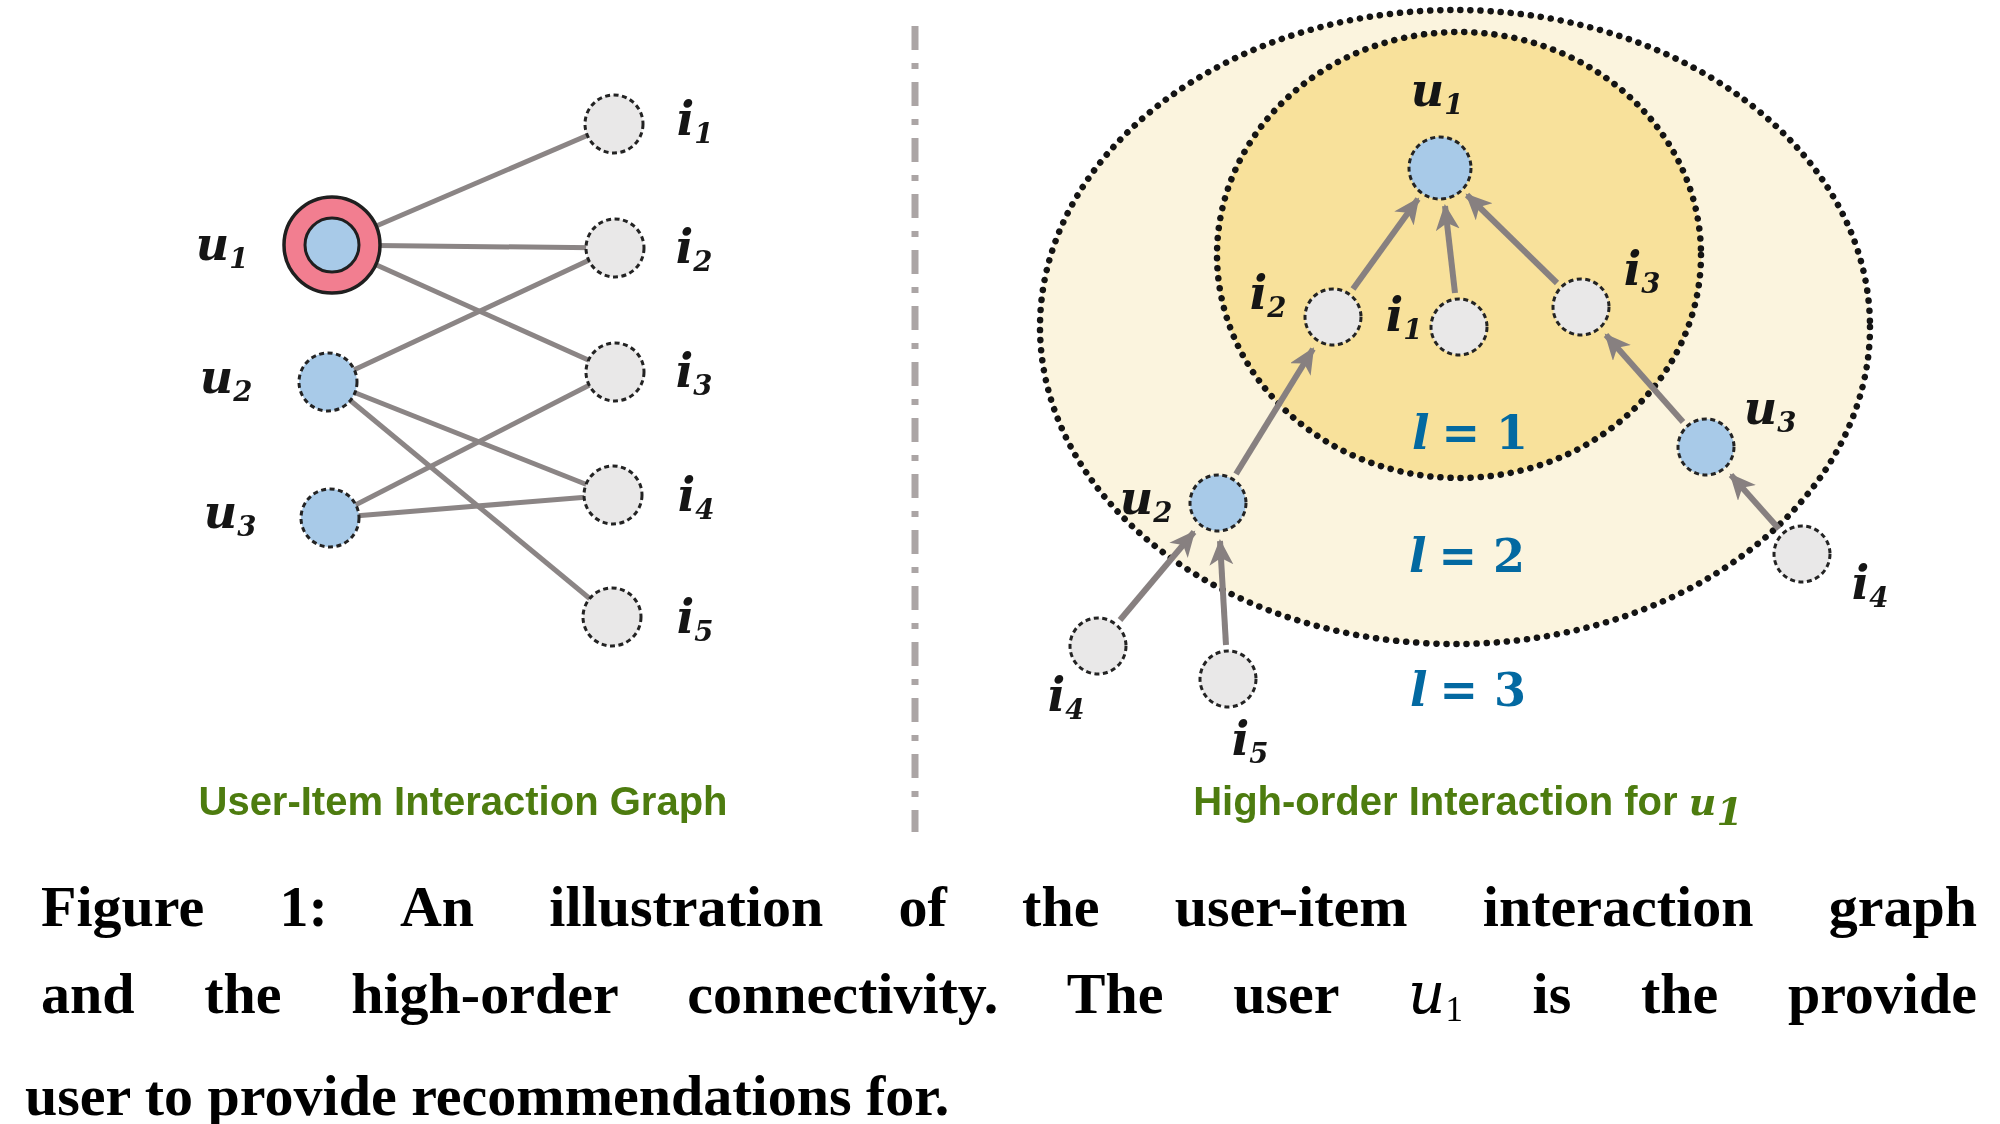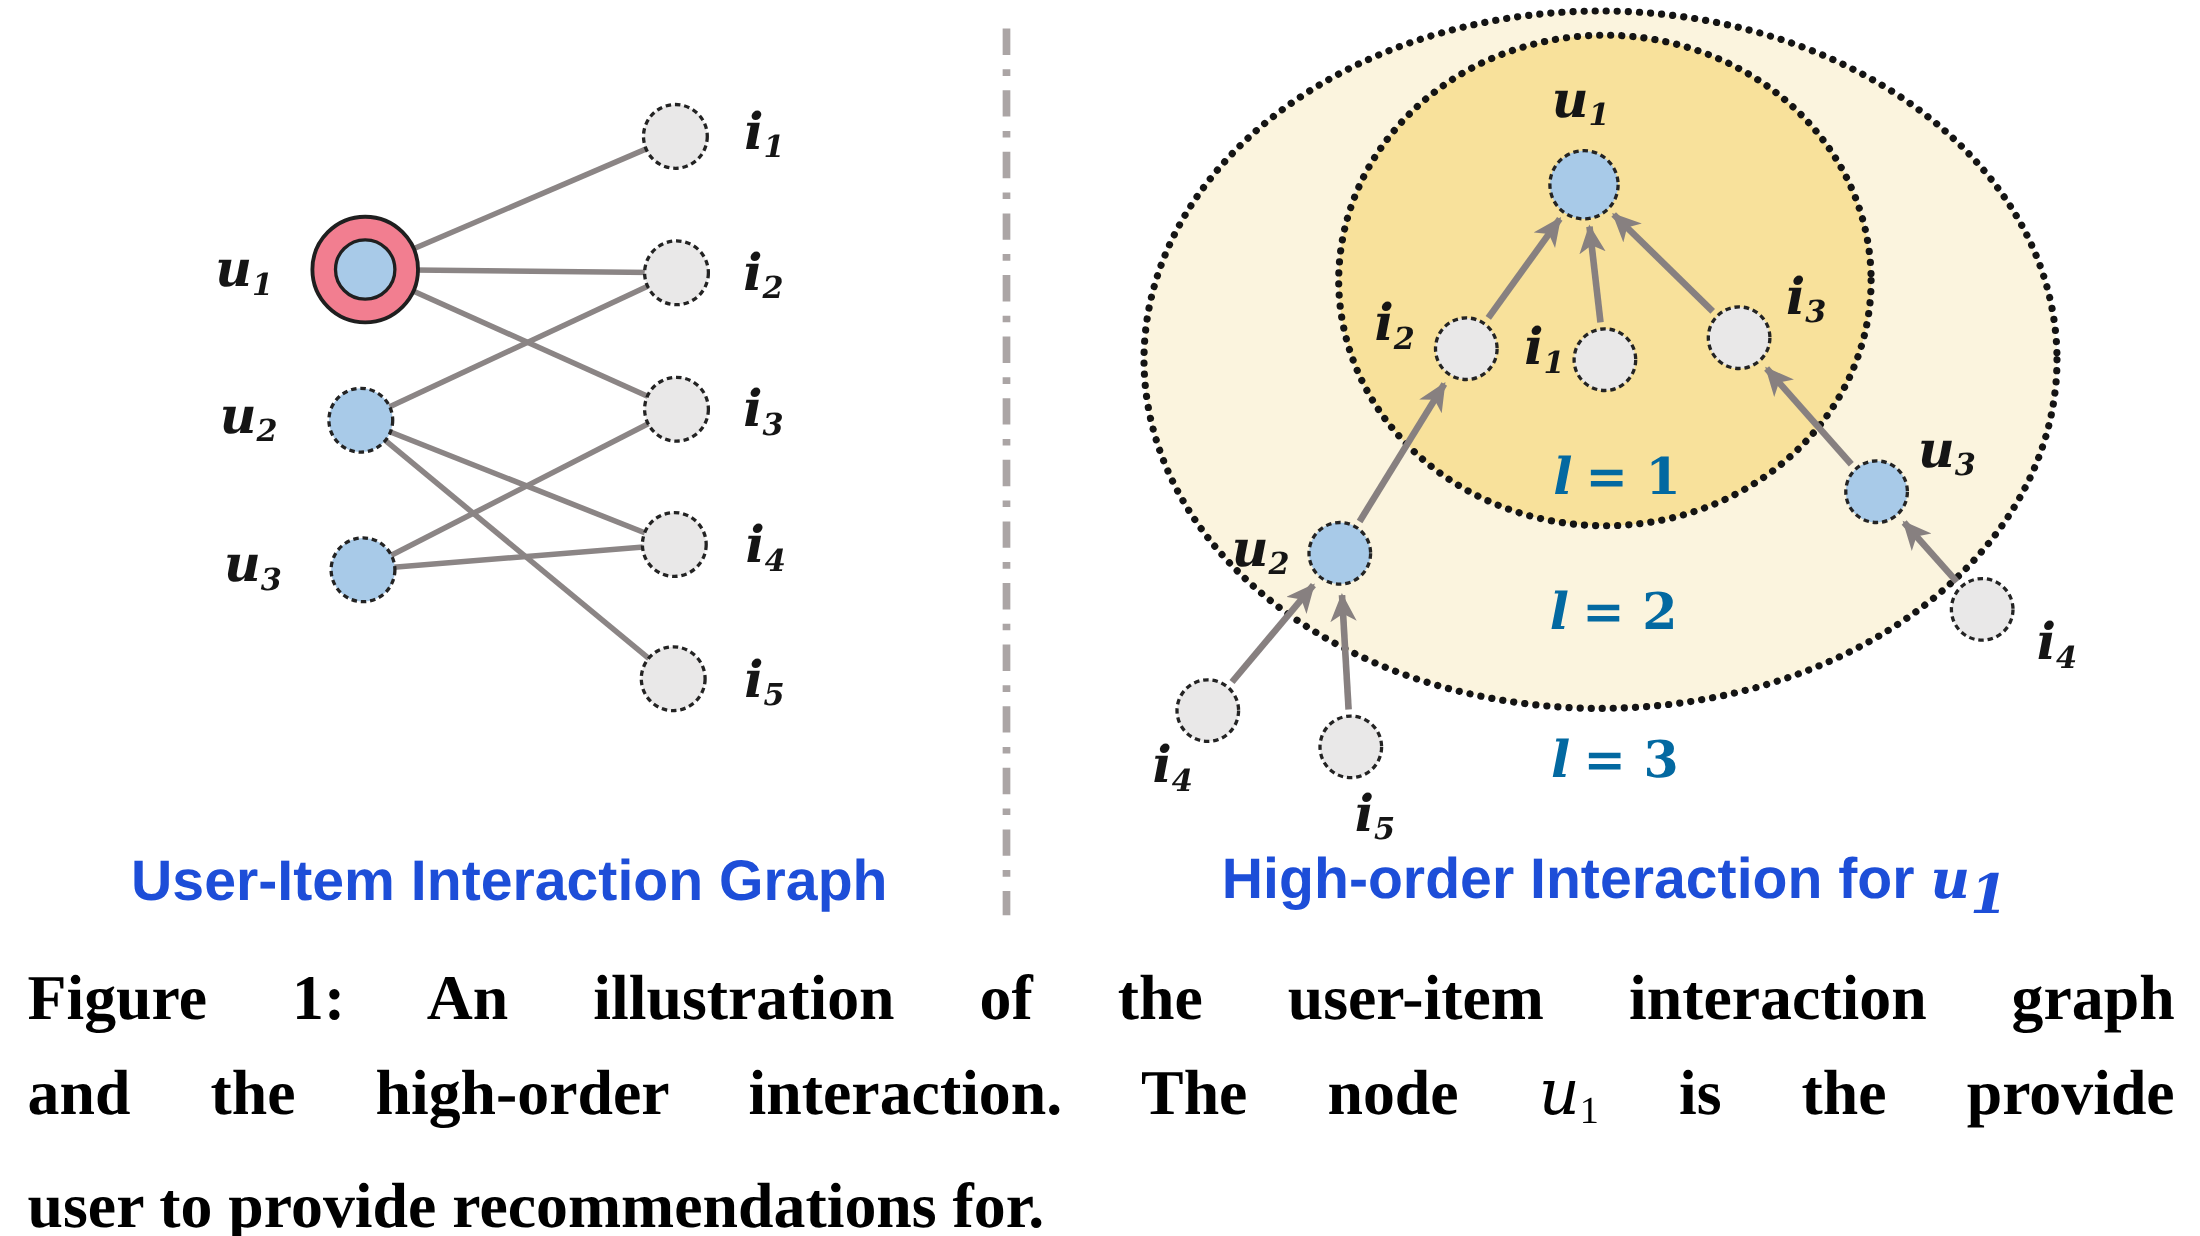--- a/index.html
+++ b/index.html
@@ -15,31 +15,31 @@
   .msub{font-size:0.60em;vertical-align:-0.28em;font-weight:bold;}
 
   
   .rlabel{position:absolute;transform:translate(-50%,-50%);white-space:nowrap;
           font-family:"DejaVu Serif",serif;font-size:46px;font-weight:bold;
           color:#0369a1;line-height:1;}
   .rlabel .meq{font-style:normal;margin-left:12px;}
 
   
   .panel-caption{position:absolute;transform:translate(-50%,-50%);white-space:nowrap;
-          font-family:"Liberation Sans",sans-serif;font-weight:bold;font-size:52px;
-          color:#1d4ed8;line-height:1;}
+          font-family:"Liberation Sans",sans-serif;font-weight:bold;font-size:40px;
+          color:#4d7c0f;line-height:1;}
   .panel-caption .mi{font-size:0.95em;}
   .panel-caption .msub{font-weight:bold;}
 
   
   .fig-caption{position:absolute;left:25px;top:864px;width:1952px;
           font-family:"Liberation Serif",serif;font-weight:bold;font-size:58px;
           line-height:86px;color:#000;}
   .cap-line{white-space:nowrap;}
-  .cap-just{text-align:justify;text-align-last:justify;white-space:normal;}
+  .cap-just{text-align:justify;text-align-last:justify;white-space:normal;margin-left:16px;}
   .cap-mi{font-family:"DejaVu Serif",serif;font-style:italic;font-weight:normal;}
   .cap-msub{font-size:0.60em;vertical-align:-0.22em;font-style:normal;font-weight:normal;}
 </style>
 </head>
 <body>
 
 <div class="page">
 
   <svg class="layer" width="2000" height="860" viewBox="0 0 2000 860">
     <defs>
@@ -117,17 +117,17 @@
 
   <div class="rlabel" style="left:1470px;top:433px"><span class="mi">l</span><span class="meq">= 1</span></div>
   <div class="rlabel" style="left:1467px;top:556px"><span class="mi">l</span><span class="meq">= 2</span></div>
   <div class="rlabel" style="left:1468px;top:690px"><span class="mi">l</span><span class="meq">= 3</span></div>
 
   <div class="panel-caption" style="left:463px;top:801px">User-Item Interaction Graph</div>
   <div class="panel-caption" style="left:1468px;top:806px"><span>High-order Interaction for </span><span class="mi">u</span><span class="msub mi">1</span></div>
 
   <div class="fig-caption">
     <div class="cap-line cap-just">Figure 1: An illustration of the user-item interaction graph</div>
-    <div class="cap-line cap-just"><span>and the high-order interaction. The node </span><span class="cap-mi">u</span><span class="cap-msub">1</span><span> is the provide</span></div>
+    <div class="cap-line cap-just"><span>and the high-order connectivity. The user </span><span class="cap-mi">u</span><span class="cap-msub">1</span><span> is the provide</span></div>
     <div class="cap-line">user to provide recommendations for.</div>
   </div>
 
 </div>
 
 </body></html>

